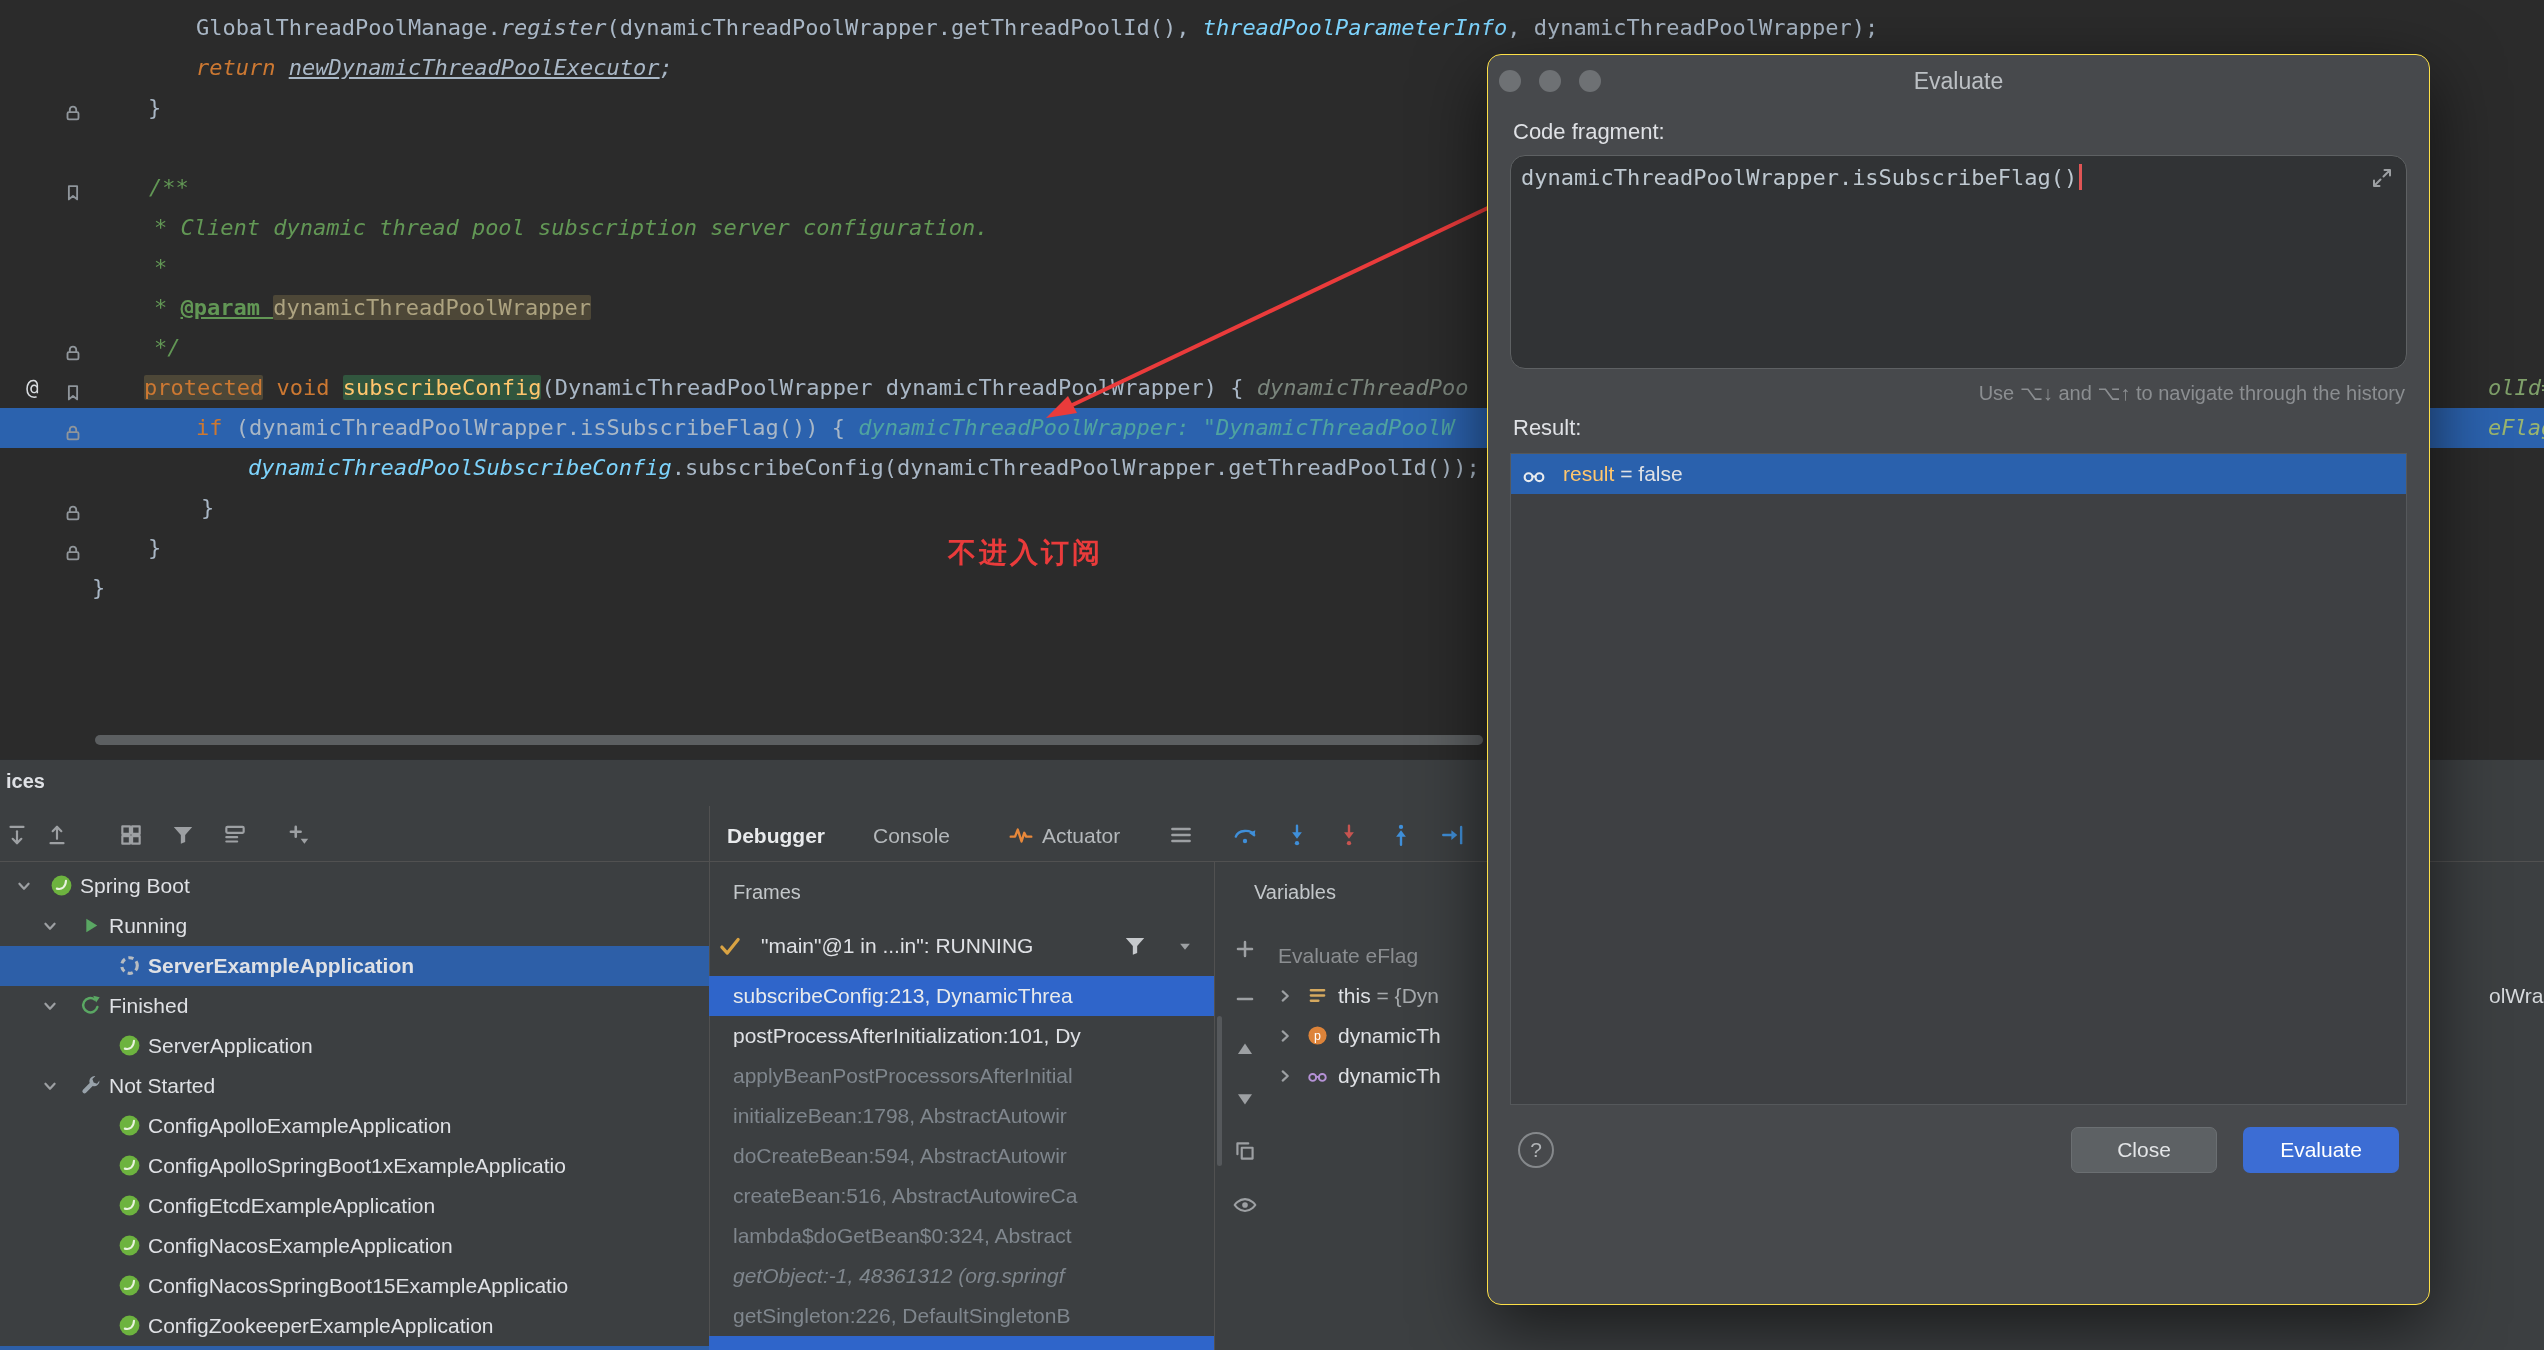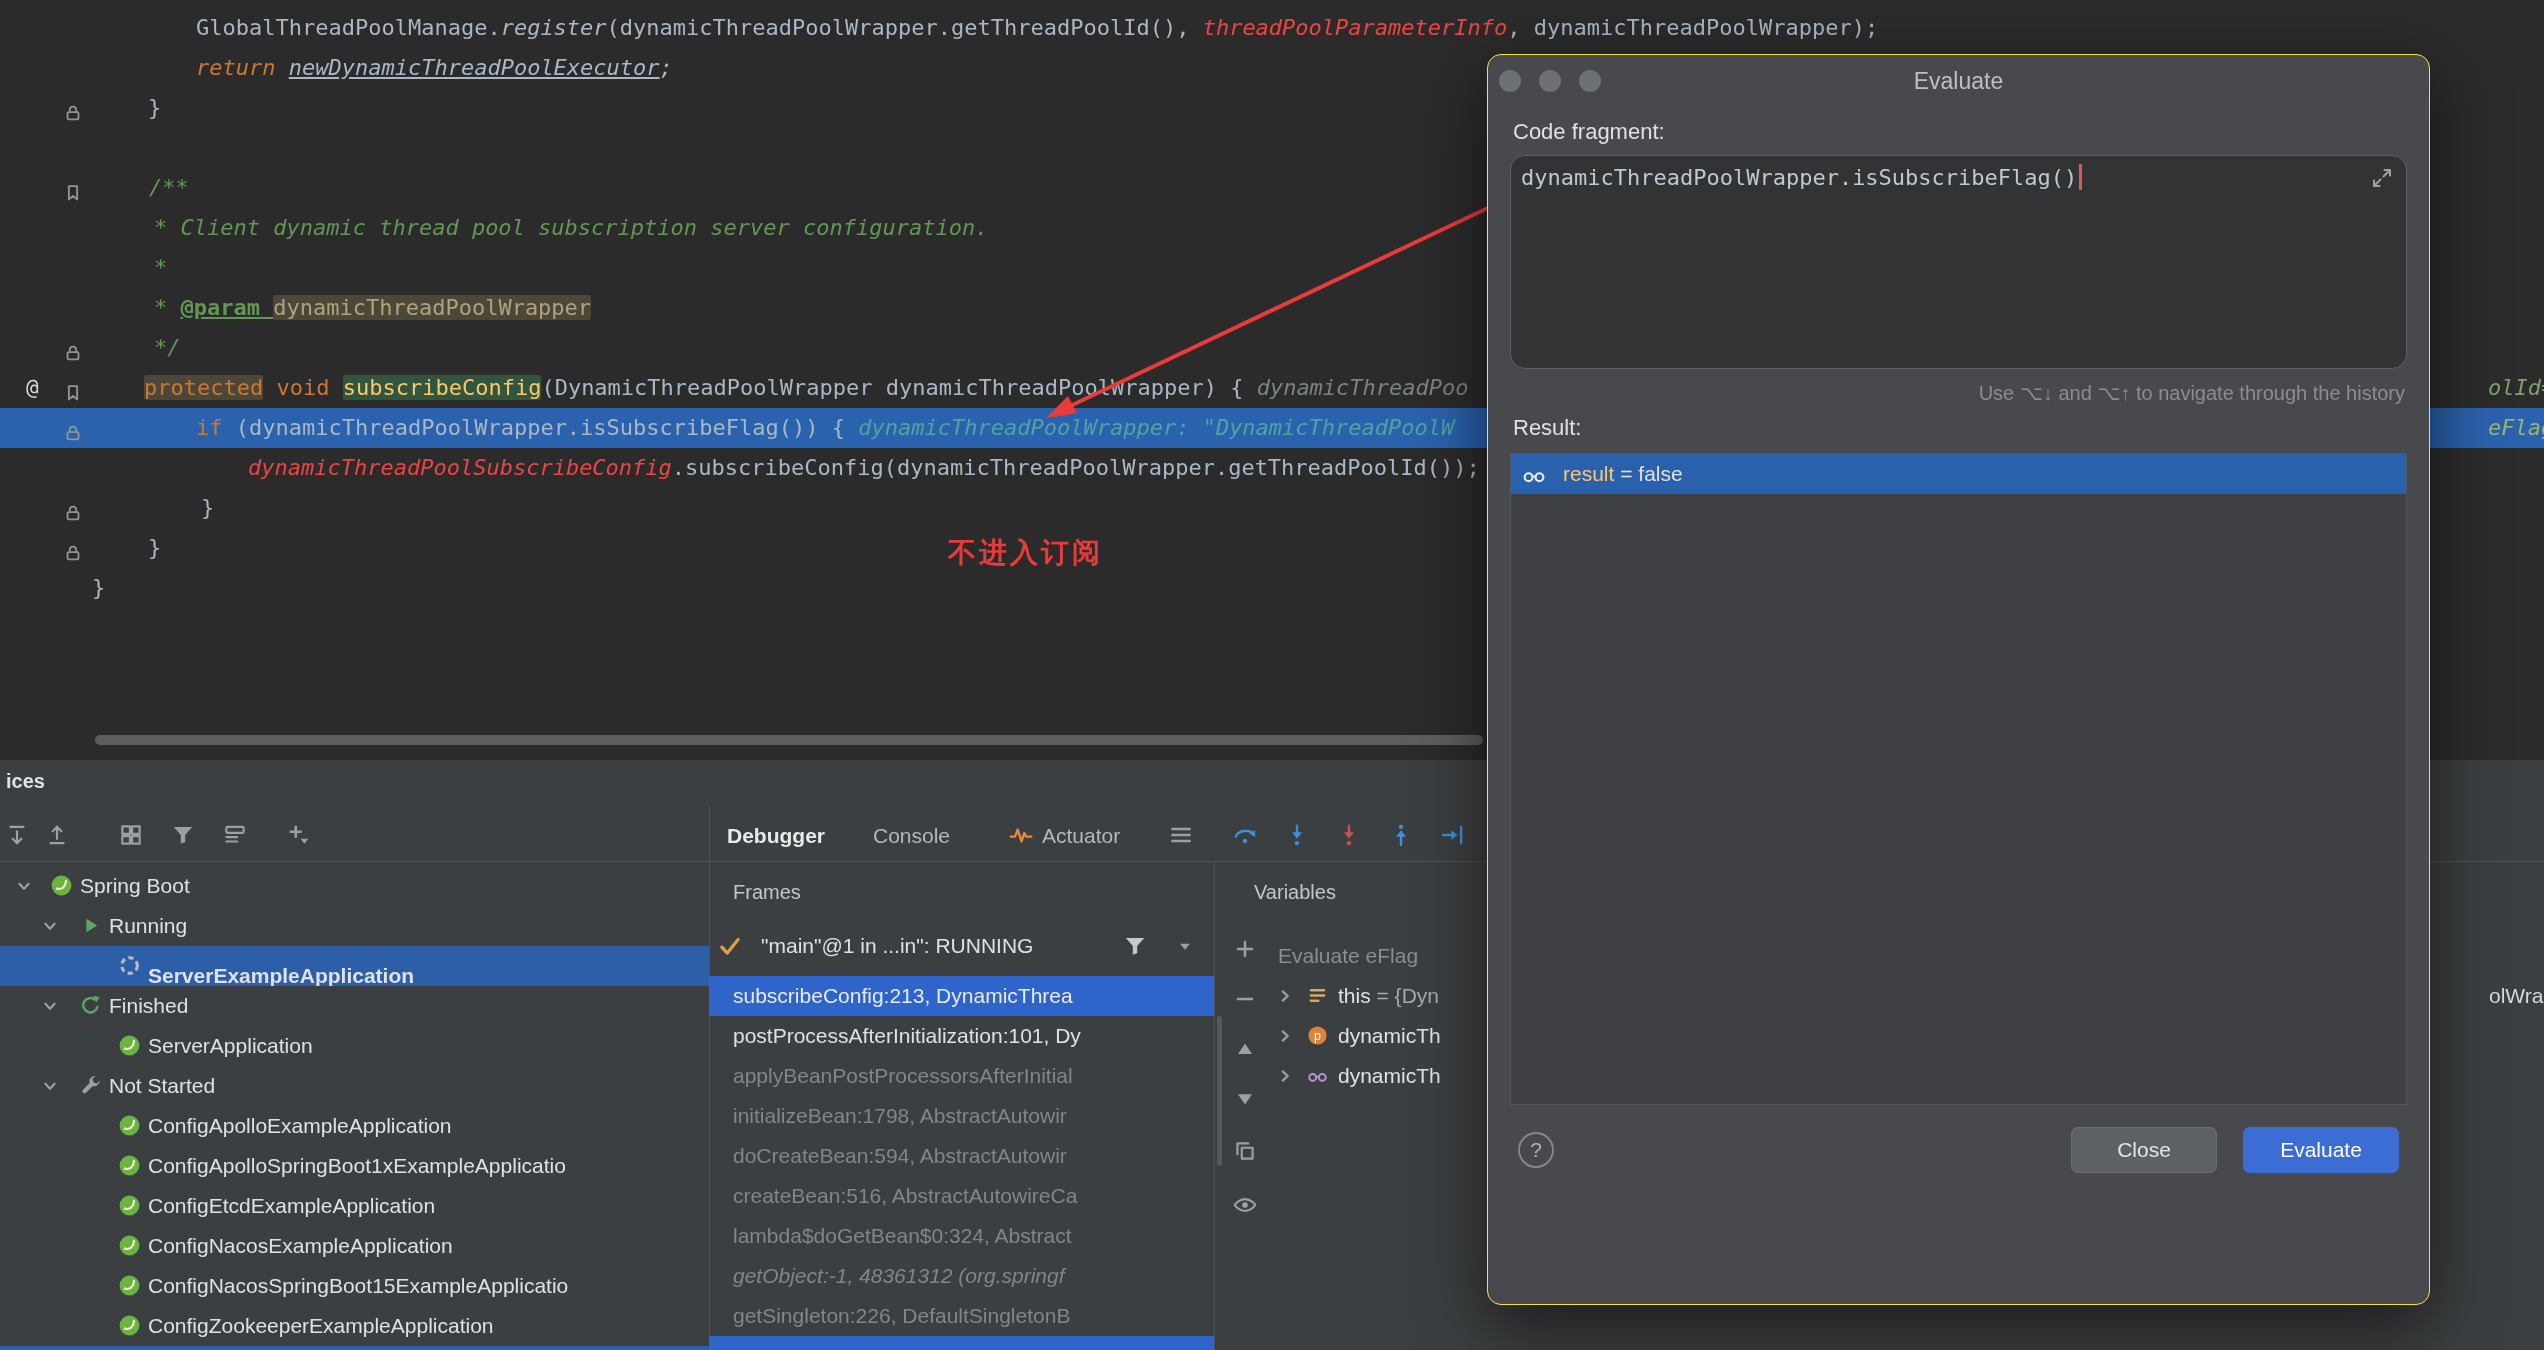--- a/index.html
+++ b/index.html
@@ -12,21 +12,21 @@
   .eline{height:40px;line-height:40px;white-space:pre;position:relative;
          font-family:"DejaVu Sans Mono",monospace;font-size:22px;color:#a9b7c6;}
   .eline.blue{background:var(--execution-line,#2b62ae);}
   .tok-d{color:#a9b7c6}
   .tok-k{color:#cc7832}
   .tok-c{color:#629755;font-style:italic}
   .tok-tag{color:#629755;font-weight:bold;text-decoration:underline}
   .tok-phl{color:#ada380;background:#4d4737;border-radius:2px}
   .tok-khl{color:#cc7832;background:#4d4737;border-radius:2px}
   .tok-mdecl{color:#ffc66d;background:#31563e;border-radius:2px}
-  .tok-f{color:#ef4444;font-style:italic}
+  .tok-f{color:#7dd3fc;font-style:italic}
   .tok-u{color:#a9b7c6;text-decoration:underline}
   .tok-mi{color:#a9b7c6;font-style:italic}
   .tok-hg{color:#7a857c;font-style:italic}
   .tok-ht{color:#4fa3a0;font-style:italic}
   .gut-icon{position:absolute;left:62px;top:9px;width:22px;height:22px;}
   .gut-at{position:absolute;left:26px;top:0;font-family:"DejaVu Sans Mono",monospace;font-size:21px;color:#d8dce0;}
   .rfrag{position:absolute;left:2488px;height:40px;line-height:40px;white-space:pre;
          font-family:"DejaVu Sans Mono",monospace;font-size:22px;font-style:italic;}
   .hscroll{position:absolute;left:95px;top:735px;width:1388px;height:10px;border-radius:5px;background:#5c5f61;}
 
@@ -43,21 +43,21 @@
   .vline1{position:absolute;left:709px;top:46px;bottom:0;width:1px;background:#515151;}
   .vline2{position:absolute;left:1214px;top:102px;bottom:0;width:1px;background:#515151;}
   .tbi{position:absolute;top:62px;width:26px;height:26px;}
   .tab{position:absolute;top:62px;height:28px;line-height:28px;font-size:21px;color:#b4b8bb;white-space:nowrap;}
   .tab.active{color:#e8eaec;font-weight:bold;}
   .subhead{position:absolute;top:121px;font-size:20px;color:#c3c7ca;}
 
   #services-tree{position:absolute;left:0;top:106px;width:709px;}
   .trow{height:40px;position:relative;font-size:21px;color:#dfe1e5;white-space:nowrap;overflow:hidden;}
   .trow.sel{background:var(--tree-selection,#2d5fa8);}
-  .trow.sel .tlabel{font-weight:bold;margin-top:10px;}
+  .trow.sel .tlabel{font-weight:bold;}
   .tchev{position:absolute;width:22px;height:22px;top:9px;}
   .ticon{position:absolute;width:25px;height:25px;top:7px;}
   .tlabel{position:absolute;line-height:40px;}
 
   .thread-row{position:absolute;left:709px;top:166px;width:505px;height:40px;}
   .thread-label{position:absolute;left:52px;line-height:40px;font-size:21px;color:#dfe1e5;white-space:nowrap;}
   .th-ic{position:absolute;width:26px;height:26px;top:7px;}
 
   #frames-list{position:absolute;left:709px;top:216px;width:505px;}
   .frow{height:40px;line-height:40px;padding-left:24px;font-size:21px;white-space:nowrap;overflow:hidden;}

